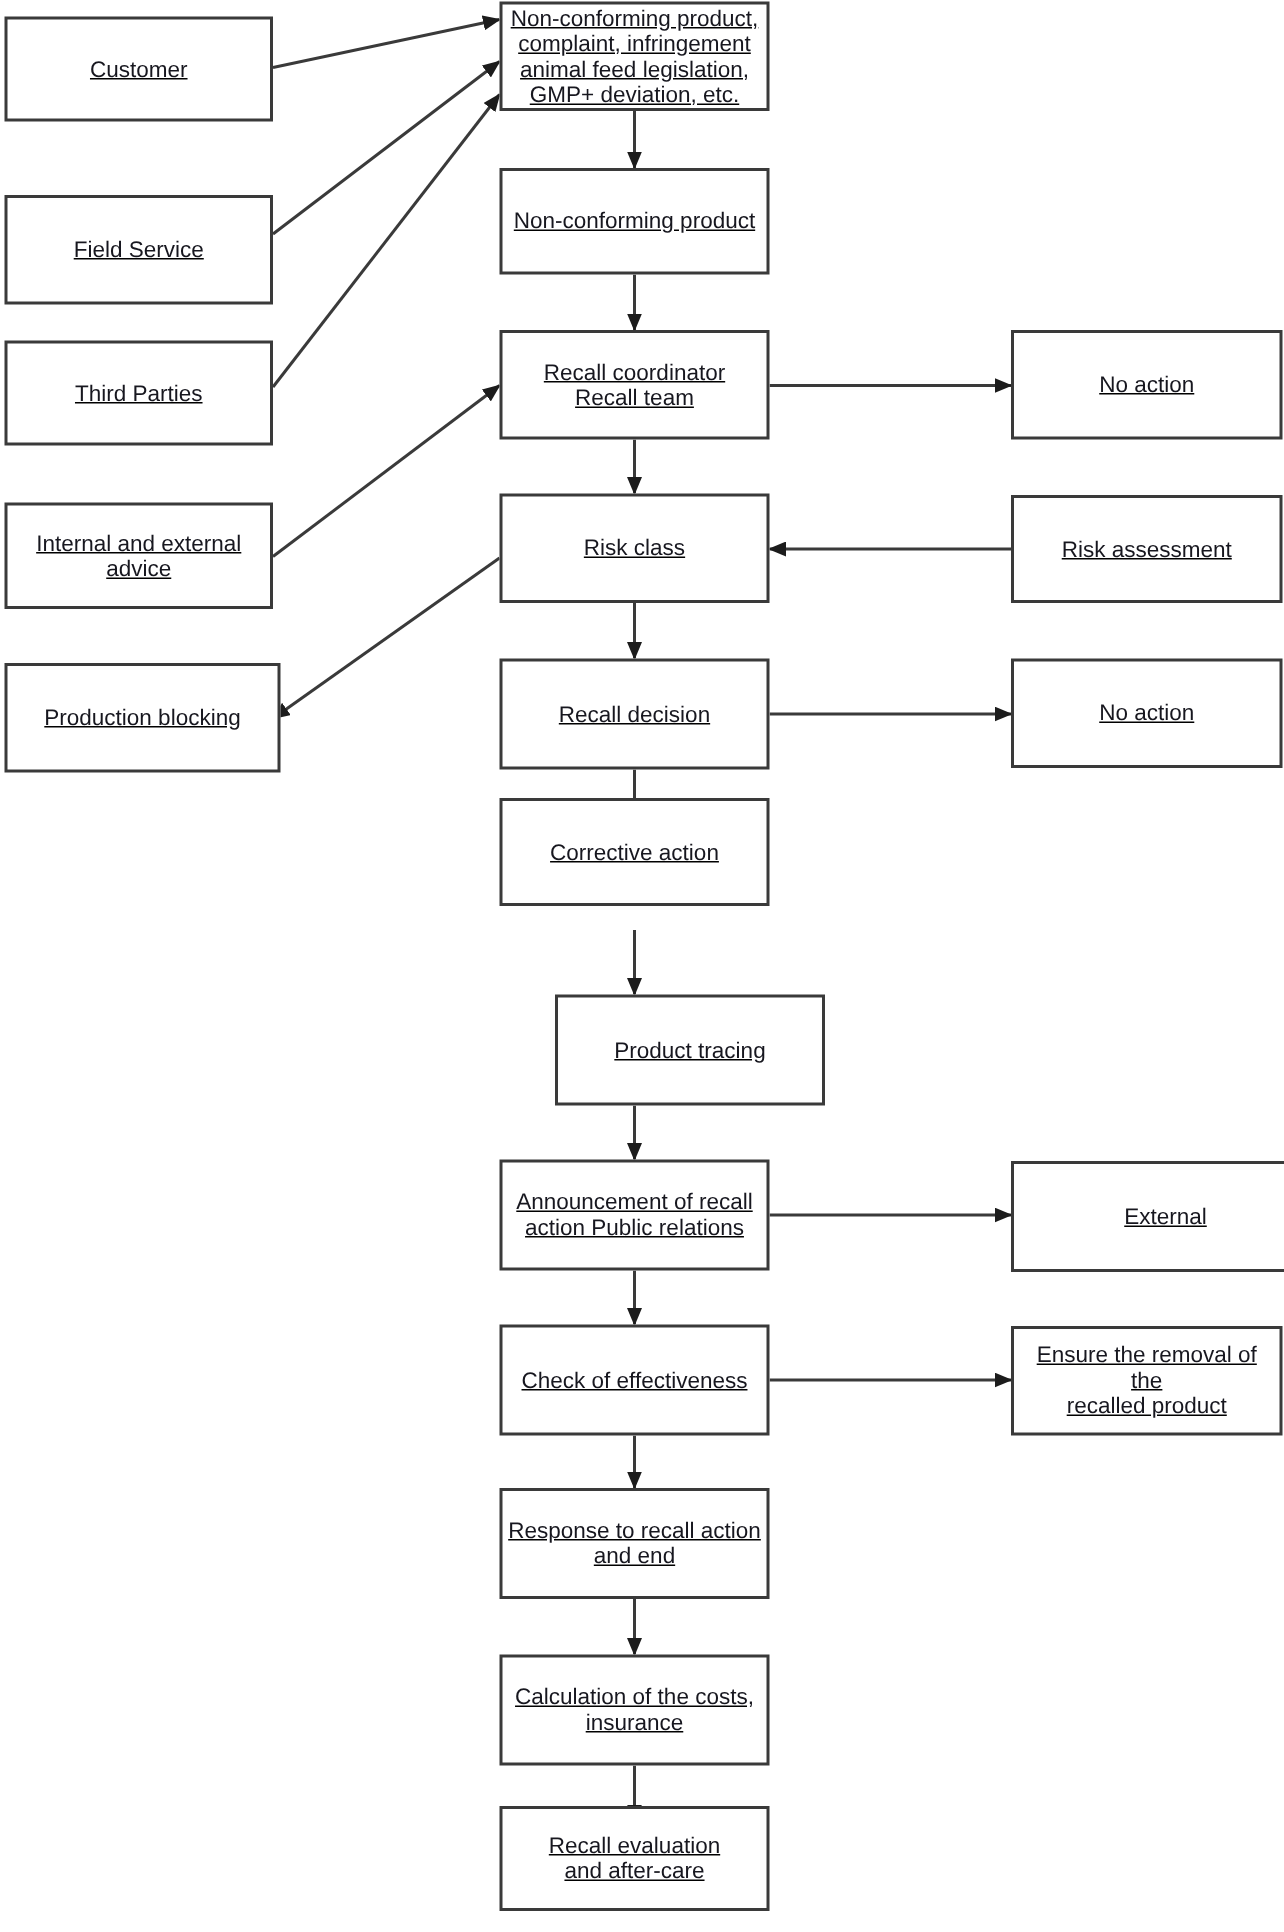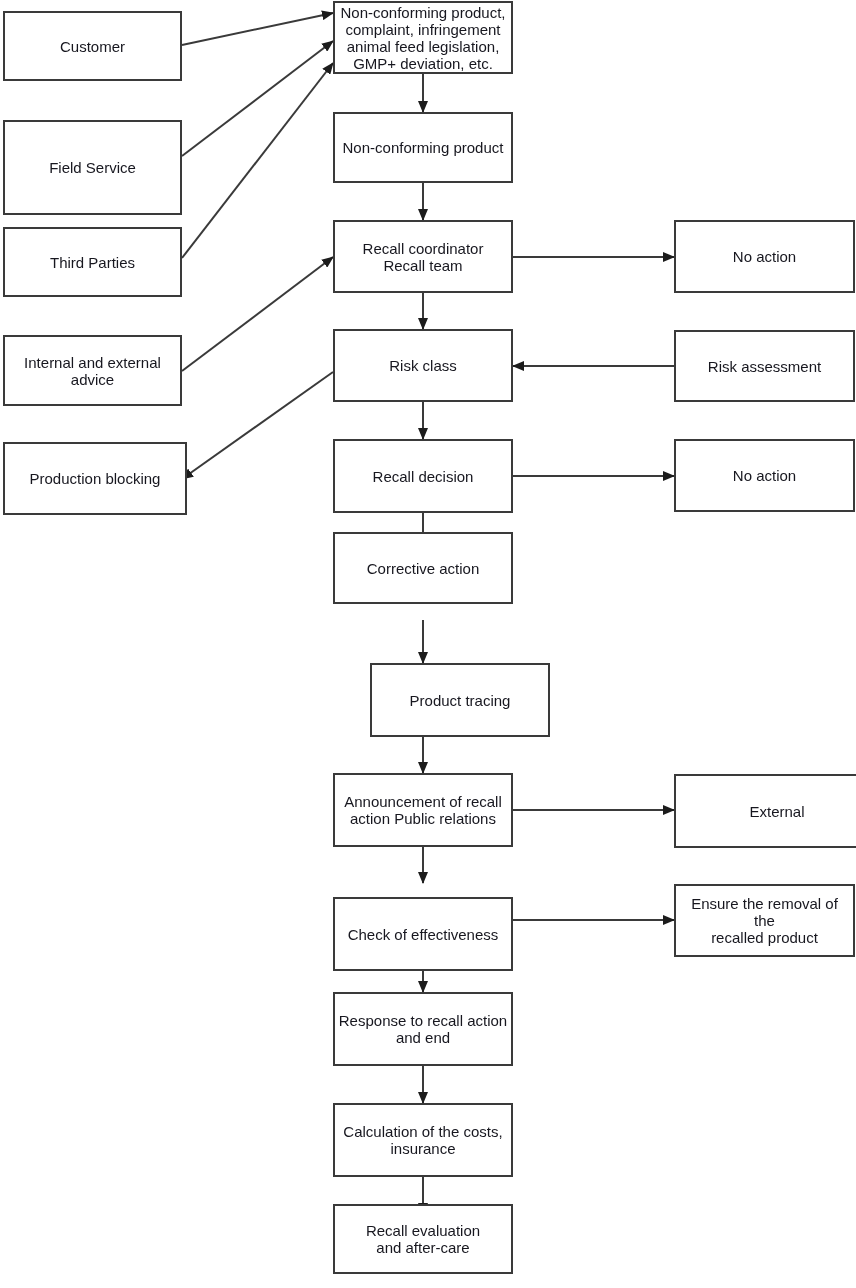--- a/index.html
+++ b/index.html
@@ -24,20 +24,21 @@
   }
   .node {
     position: absolute;
     box-sizing: border-box;
     background: #ffffff;
     border: 2px solid #3a3a3a;
     display: flex;
     align-items: center;
     justify-content: center;
     text-align: center;
+    text-decoration: underline;
   }
   .node span {
     display: block;
     white-space: pre-line;
     padding: 0 3px;
     font-size: 15px;
     line-height: 17px;
     color: #17171f;
   }
   .edge {
@@ -77,21 +78,21 @@
         <line x1="513" y1="920" x2="674" y2="920" class="edge" marker-end="url(#arrowhead)"></line>
         <line x1="423" y1="957" x2="423" y2="992" class="edge" marker-end="url(#arrowhead)"></line>
         <line x1="423" y1="1066" x2="423" y2="1103" class="edge" marker-end="url(#arrowhead)"></line>
         <line x1="423" y1="1177" x2="423" y2="1214" class="edge" marker-end="url(#arrowhead)"></line>
       </g>
   </svg>
   <div id="nodes">
       <div class="node" style="left: 3px; top: 11px; width: 179px; height: 70px;">
         <span>Customer</span>
       </div>
-      <div class="node" style="left: 3px; top: 120px; width: 179px; height: 95px; justify-content: center;">
+      <div class="node" style="left: 3px; top: 130px; width: 179px; height: 73px; justify-content: center;">
         <span>Field Service</span>
       </div>
       <div class="node" style="left: 3px; top: 227px; width: 179px; height: 70px;">
         <span>Third Parties</span>
       </div>
       <div class="node" style="left: 3px; top: 335px; width: 179px; height: 71px;">
         <span>Internal and external advice</span>
       </div>
       <div class="node" style="left: 3px; top: 442px; width: 184px; height: 73px;">
         <span>Production blocking</span>
@@ -118,21 +119,21 @@
       <div class="node" style="left: 333px; top: 532px; width: 180px; height: 72px;">
         <span>Corrective action</span>
       </div>
       <div class="node" style="left: 333px; top: 663px; width: 180px; height: 74px; margin-left: 37px;">
         <span>Product tracing</span>
       </div>
       <div class="node" style="left: 333px; top: 773px; width: 180px; height: 74px;">
         <span>Announcement of recall
 action Public relations</span>
       </div>
-      <div class="node" style="left: 333px; top: 883px; width: 180px; height: 74px; margin-top: 14px;">
+      <div class="node" style="left: 333px; top: 883px; width: 180px; height: 74px;">
         <span>Check of effectiveness</span>
       </div>
       <div class="node" style="left: 333px; top: 992px; width: 180px; height: 74px;">
         <span>Response to recall action
 and end</span>
       </div>
       <div class="node" style="left: 333px; top: 1103px; width: 180px; height: 74px;">
         <span>Calculation of the costs,
 insurance</span>
       </div>

